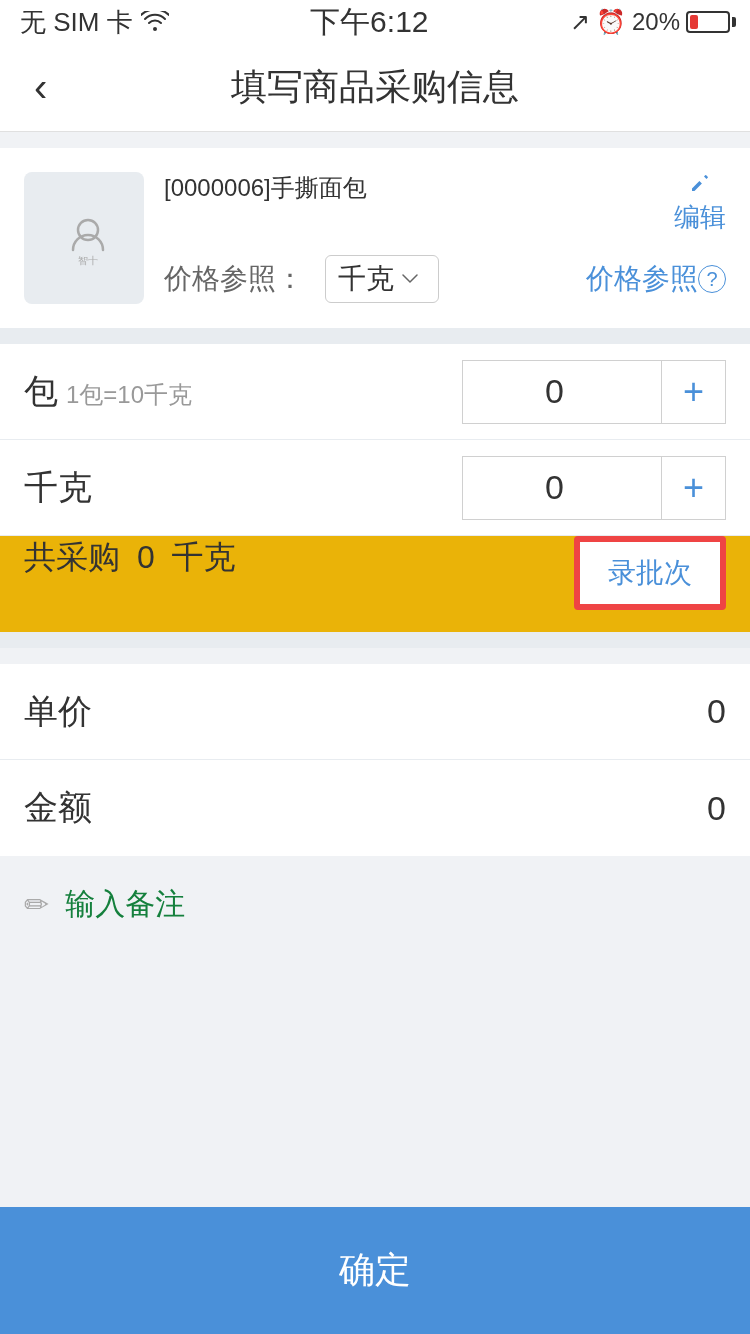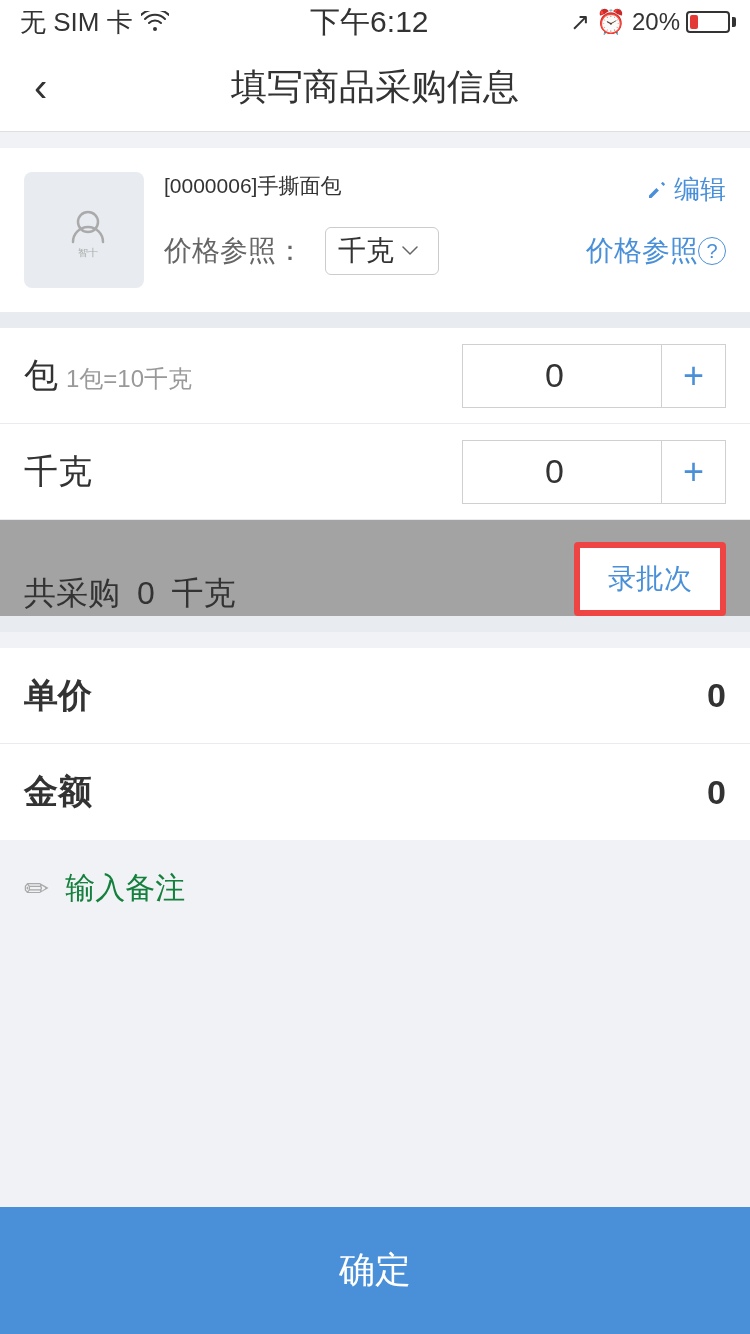--- a/index.html
+++ b/index.html
@@ -67,52 +67,53 @@
     .product-card {
       background: #fff;
       padding: 24px;
       display: flex;
       align-items: flex-start;
       gap: 20px;
       margin-top: 16px;
     }
     .product-image {
       width: 120px;
-      height: 116px;
+      height: 132px;
       background: #e8ecf0;
       border-radius: 8px;
       display: flex;
       align-items: center;
       justify-content: center;
       flex-shrink: 0;
       font-size: 24px;
       color: #737373;
       padding-left: 8px;
     }
     .product-image svg { width: 60px; height: 60px; }
     .product-info { flex: 1; }
     .product-header {
       display: flex;
       justify-content: space-between;
       align-items: flex-start;
       margin-bottom: 20px;
     }
     .product-name {
-      font-size: 21px;
+      font-size: 24px;
       color: #333;
       font-weight: 500;
     }
     .edit-btn {
       color: #4a90d9;
       font-size: 26px;
       display: flex;
       align-items: center;
       gap: 6px;
       cursor: pointer;
       white-space: nowrap;
+      flex-direction: column;
     }
     .purchase-unit {
       display: flex;
       align-items: center;
       justify-content: space-between;
     }
     .unit-label { font-size: 28px; color: #666; }
     .unit-select {
       border: 1px solid #ccc;
       border-radius: 6px;
@@ -186,24 +187,24 @@
       justify-content: center;
       font-size: 36px;
       color: #4a90d9;
       cursor: pointer;
       font-weight: 300;
     }
 
     
     .summary-row {
       display: flex;
-      align-items: flex-end;
+      align-items: flex-start;
       padding: 0 24px;
       height: 96px;
-      background: #a3a3a3;
+      background: #eab308;
       gap: 24px;
     }
     .summary-text {
       font-size: 32px;
       color: #333;
     }
     .record-btn {
       margin-left: auto;
       border: 6px solid #ef4444;
       color: #4a90d9;
@@ -215,21 +216,20 @@
     }
 
     
     .price-section { background: #fff; margin-top: 16px; }
     .price-row {
       display: flex;
       align-items: center;
       padding: 16px 24px;
       height: 96px;
       border-bottom: 1px solid #e8ecf0;
-      font-weight: bold;
     }
     .price-label {
       font-size: 34px;
       color: #333;
     }
     .price-value {
       margin-left: auto;
       font-size: 34px;
       color: #333;
     }

